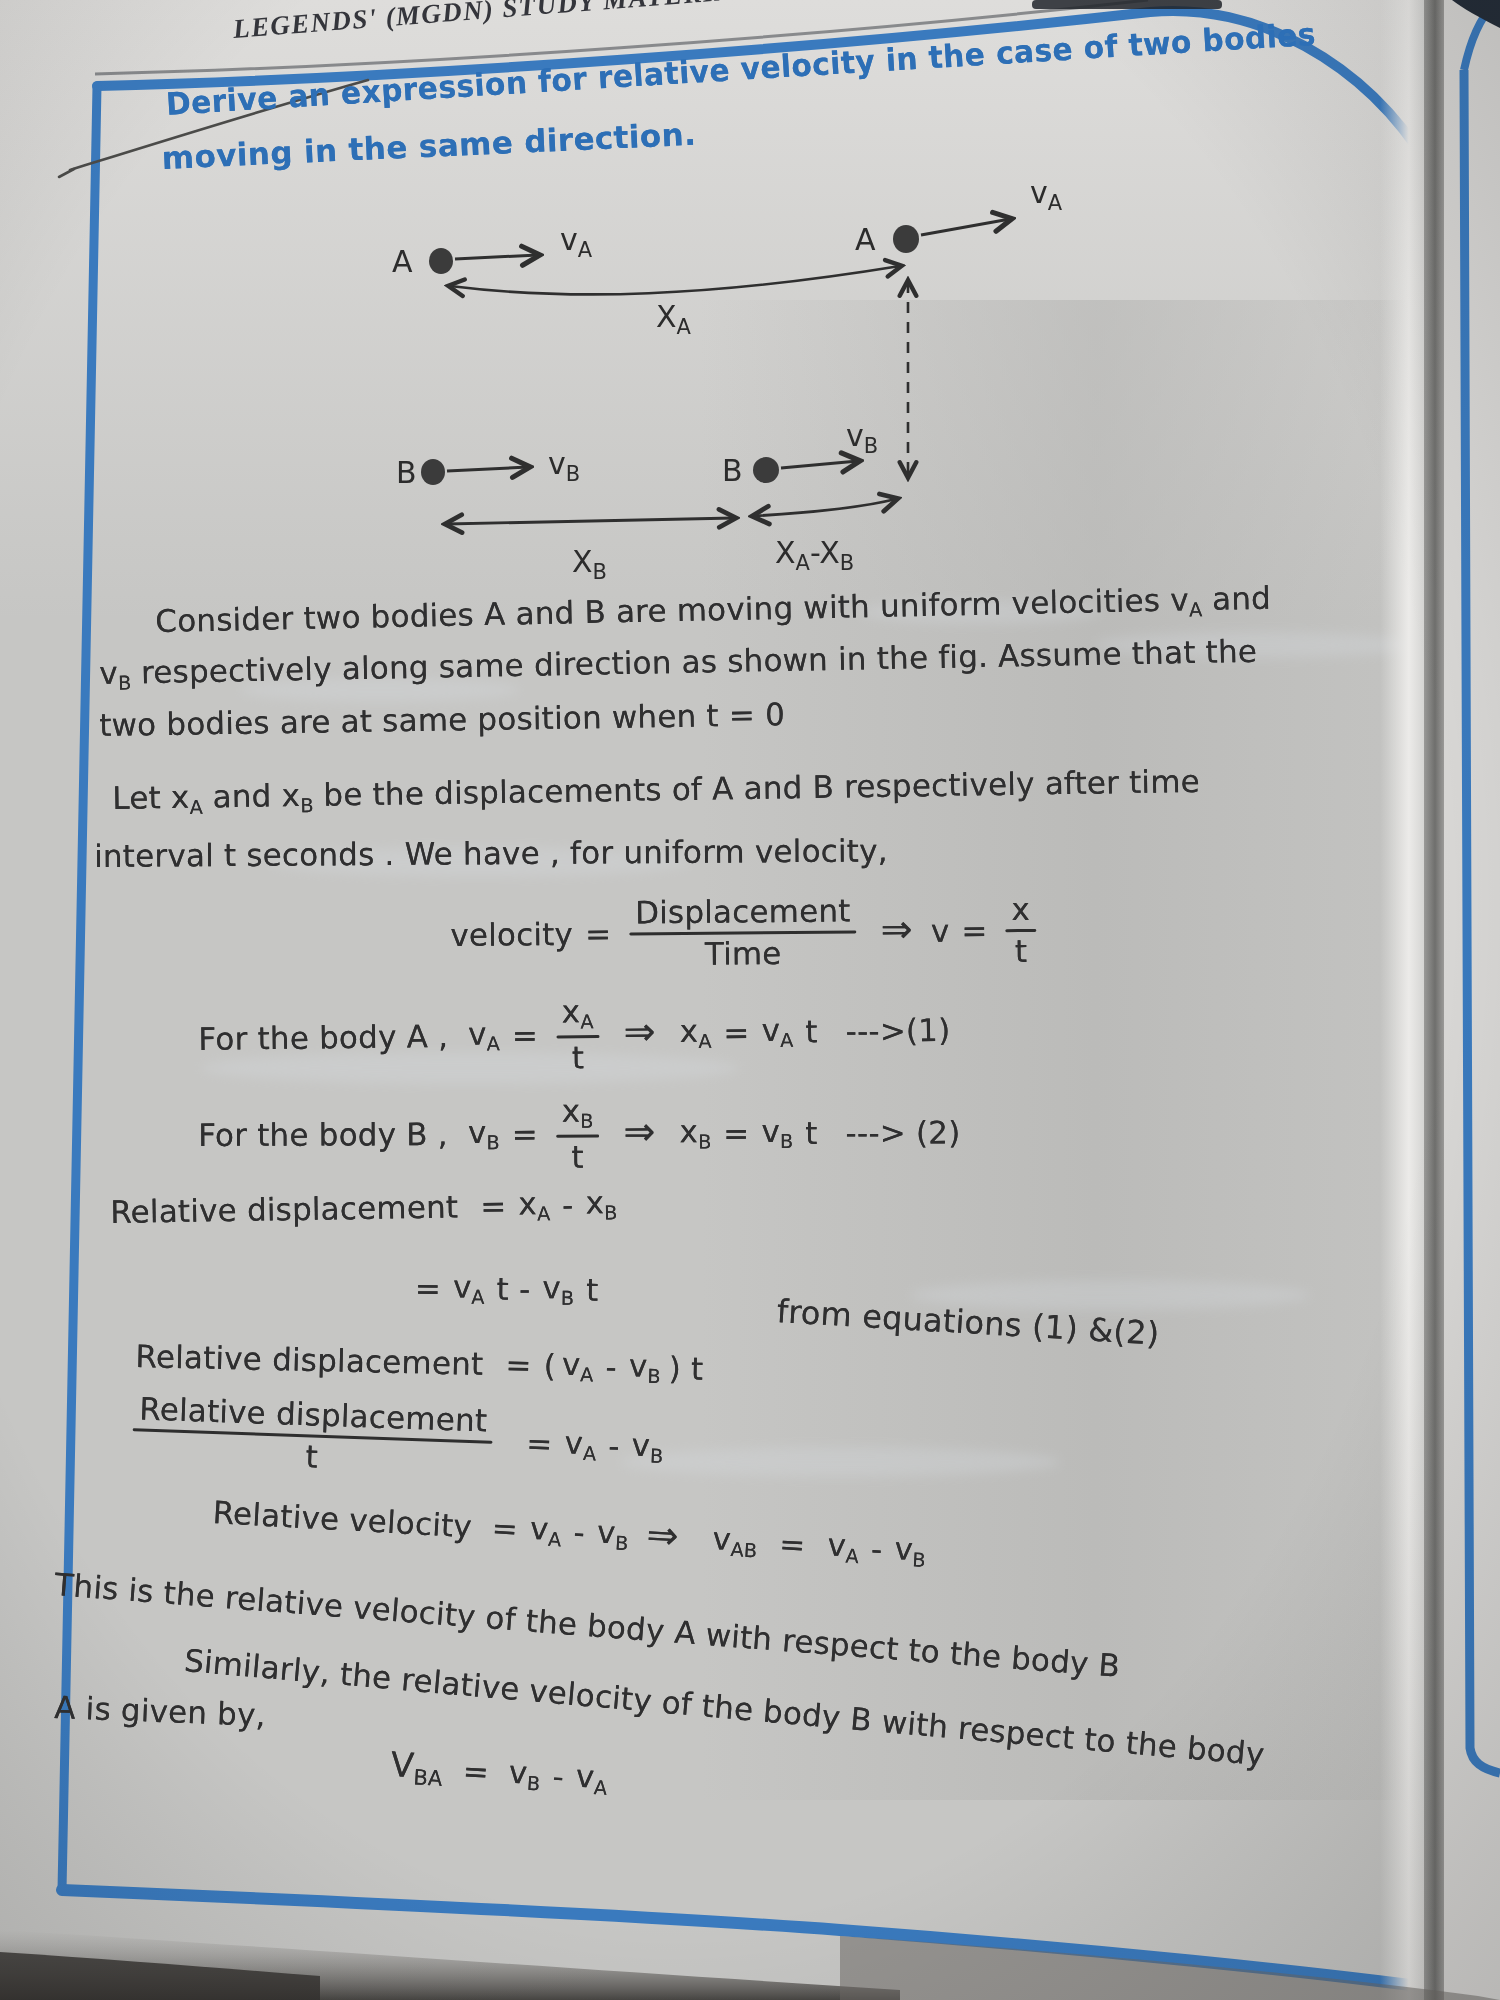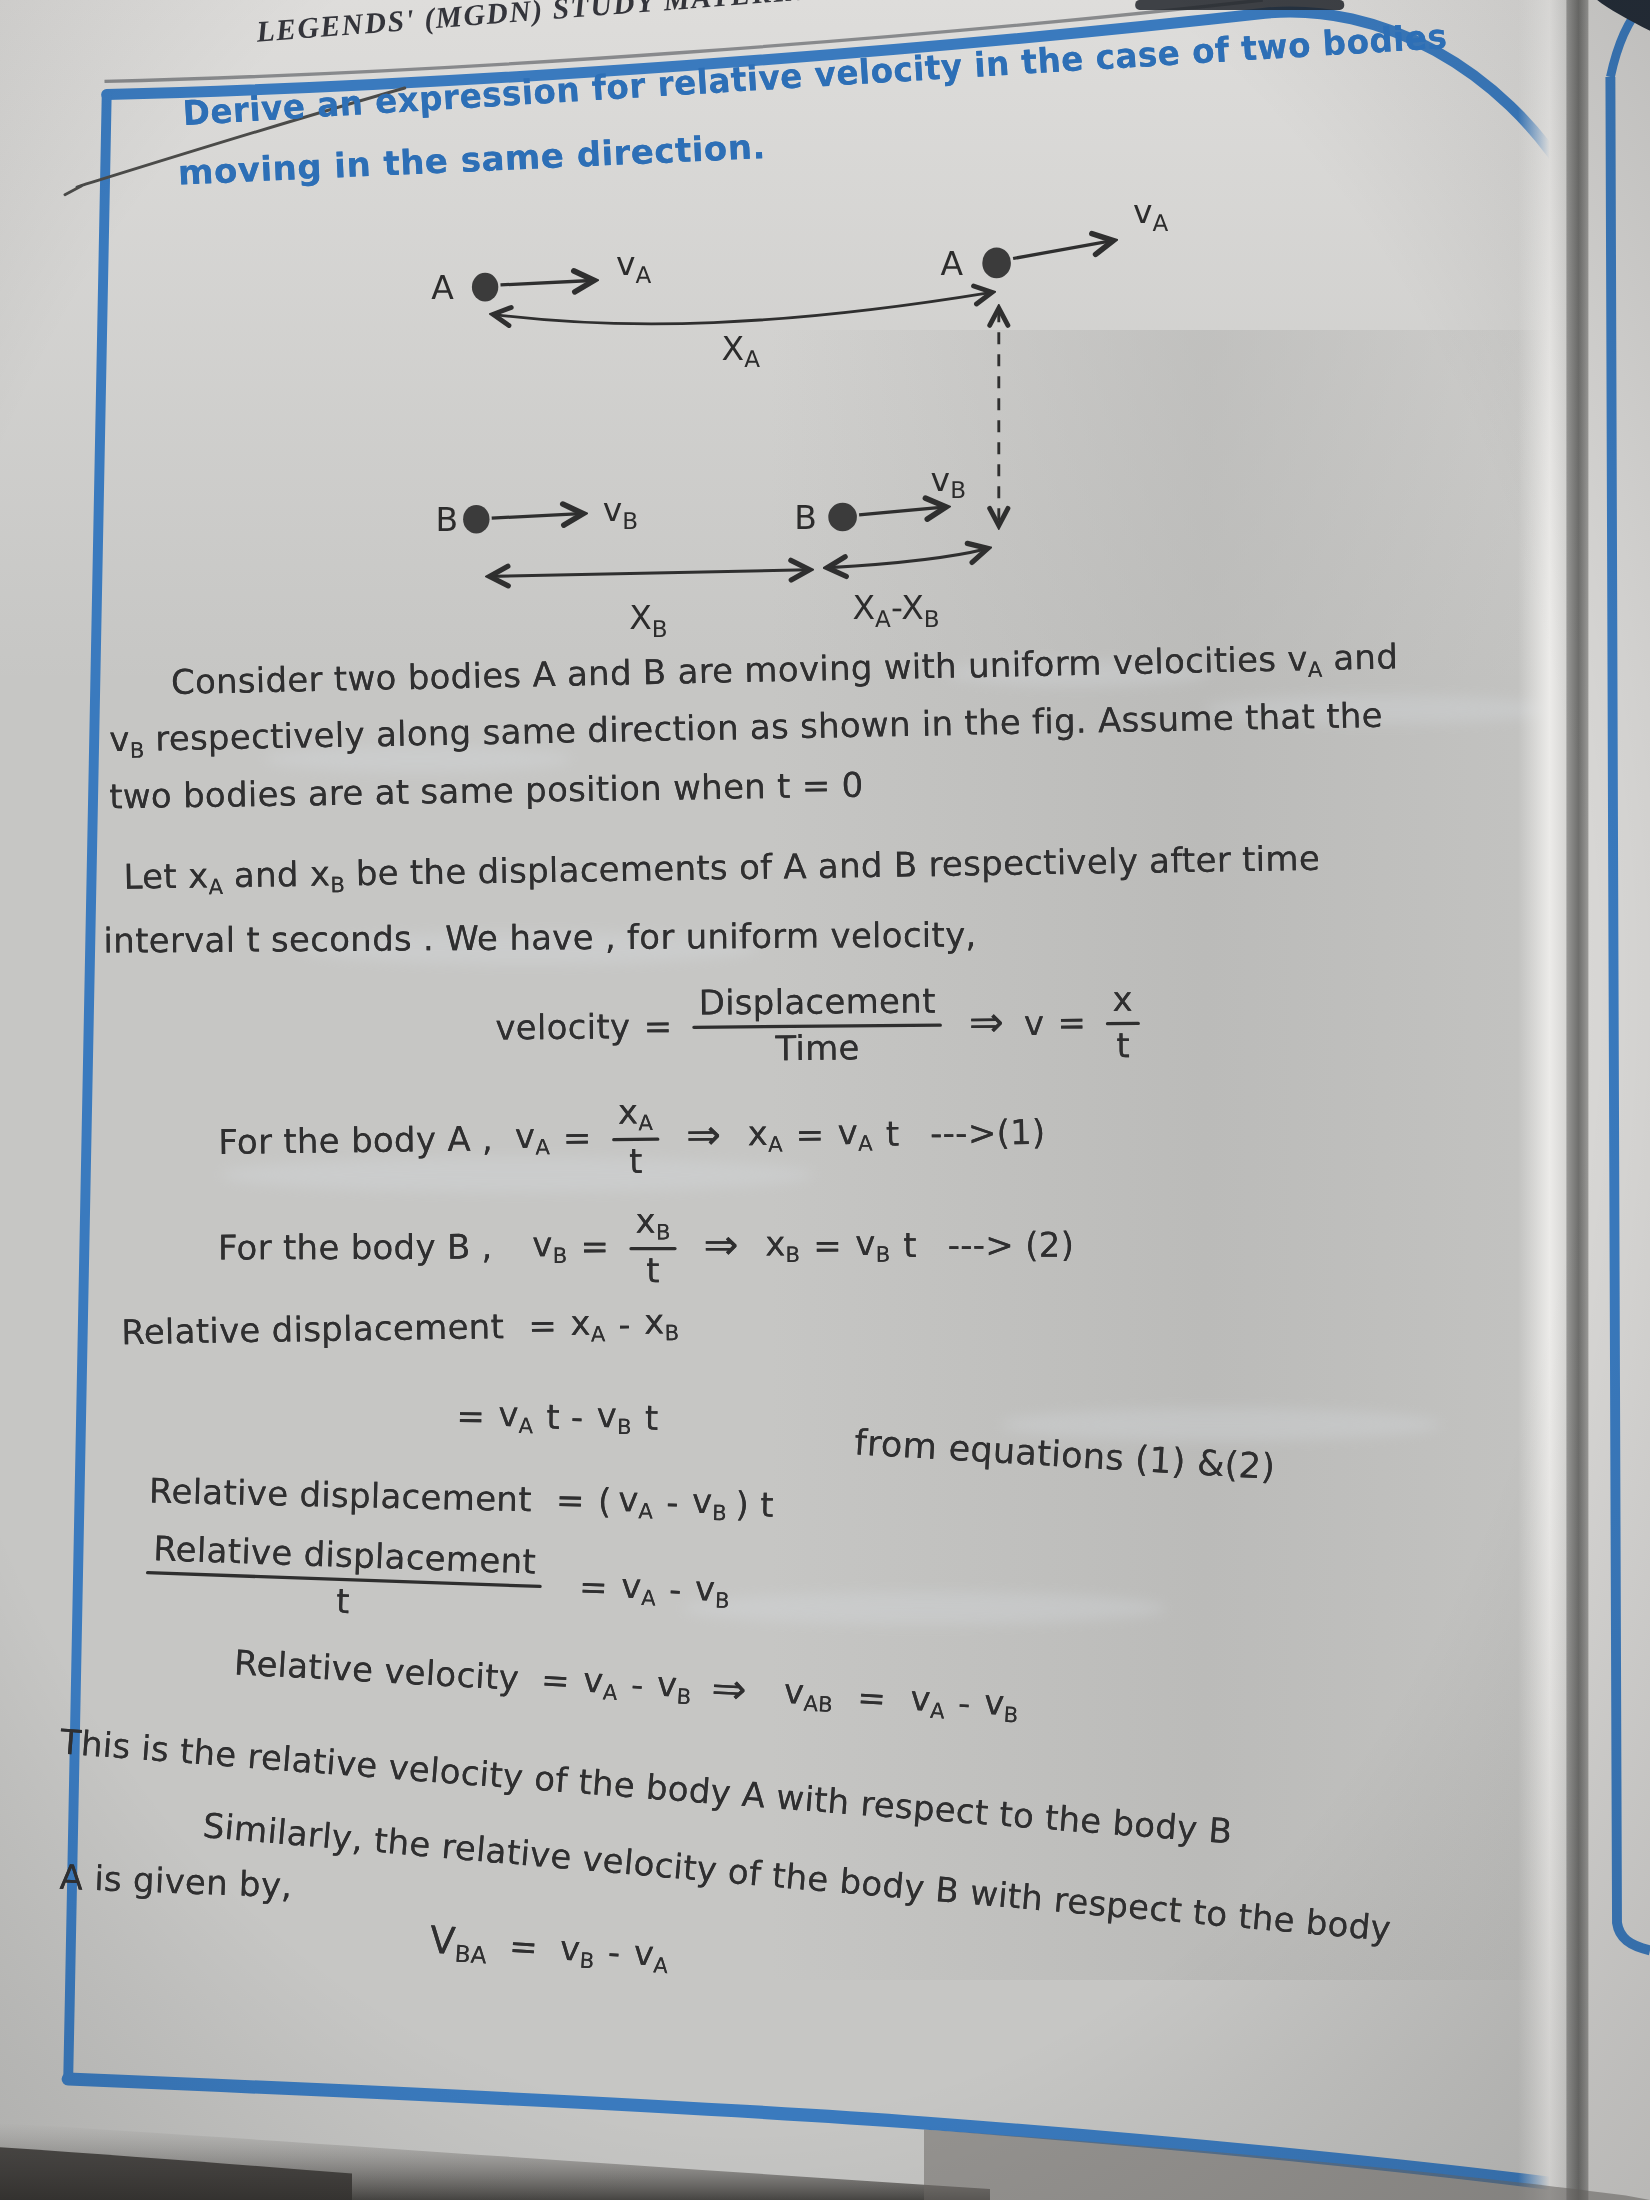--- a/index.html
+++ b/index.html
@@ -195,21 +195,21 @@
     </span>
     <span class="imp">⇒</span>
     <span class="sym gap-s"><span>x</span><sub>A</sub></span>
     <span>=</span>
     <span class="sym"><span>v</span><sub>A</sub></span>
     <span>t</span>
     <span class="gap-l">---&gt;(1)</span>
   </div>
 
   <div class="line eqrow" style="left:198px;top:1096px;transform:rotate(-0.2deg);">
-    <span style="margin-right:24px;text-align:center;">For the body  B   ,</span>
+    <span style="margin-right:8px;text-align:center;">For the body  B   ,</span>
     <span class="sym"><span>v</span><sub>B</sub></span>
     <span>=</span>
     <span class="frac">
       <span class="num"><span class="sym"><span>x</span><sub>B</sub></span></span>
       <span class="bar"></span>
       <span class="den">t</span>
     </span>
     <span class="imp">⇒</span>
     <span class="sym gap-s"><span>x</span><sub>B</sub></span>
     <span>=</span>

